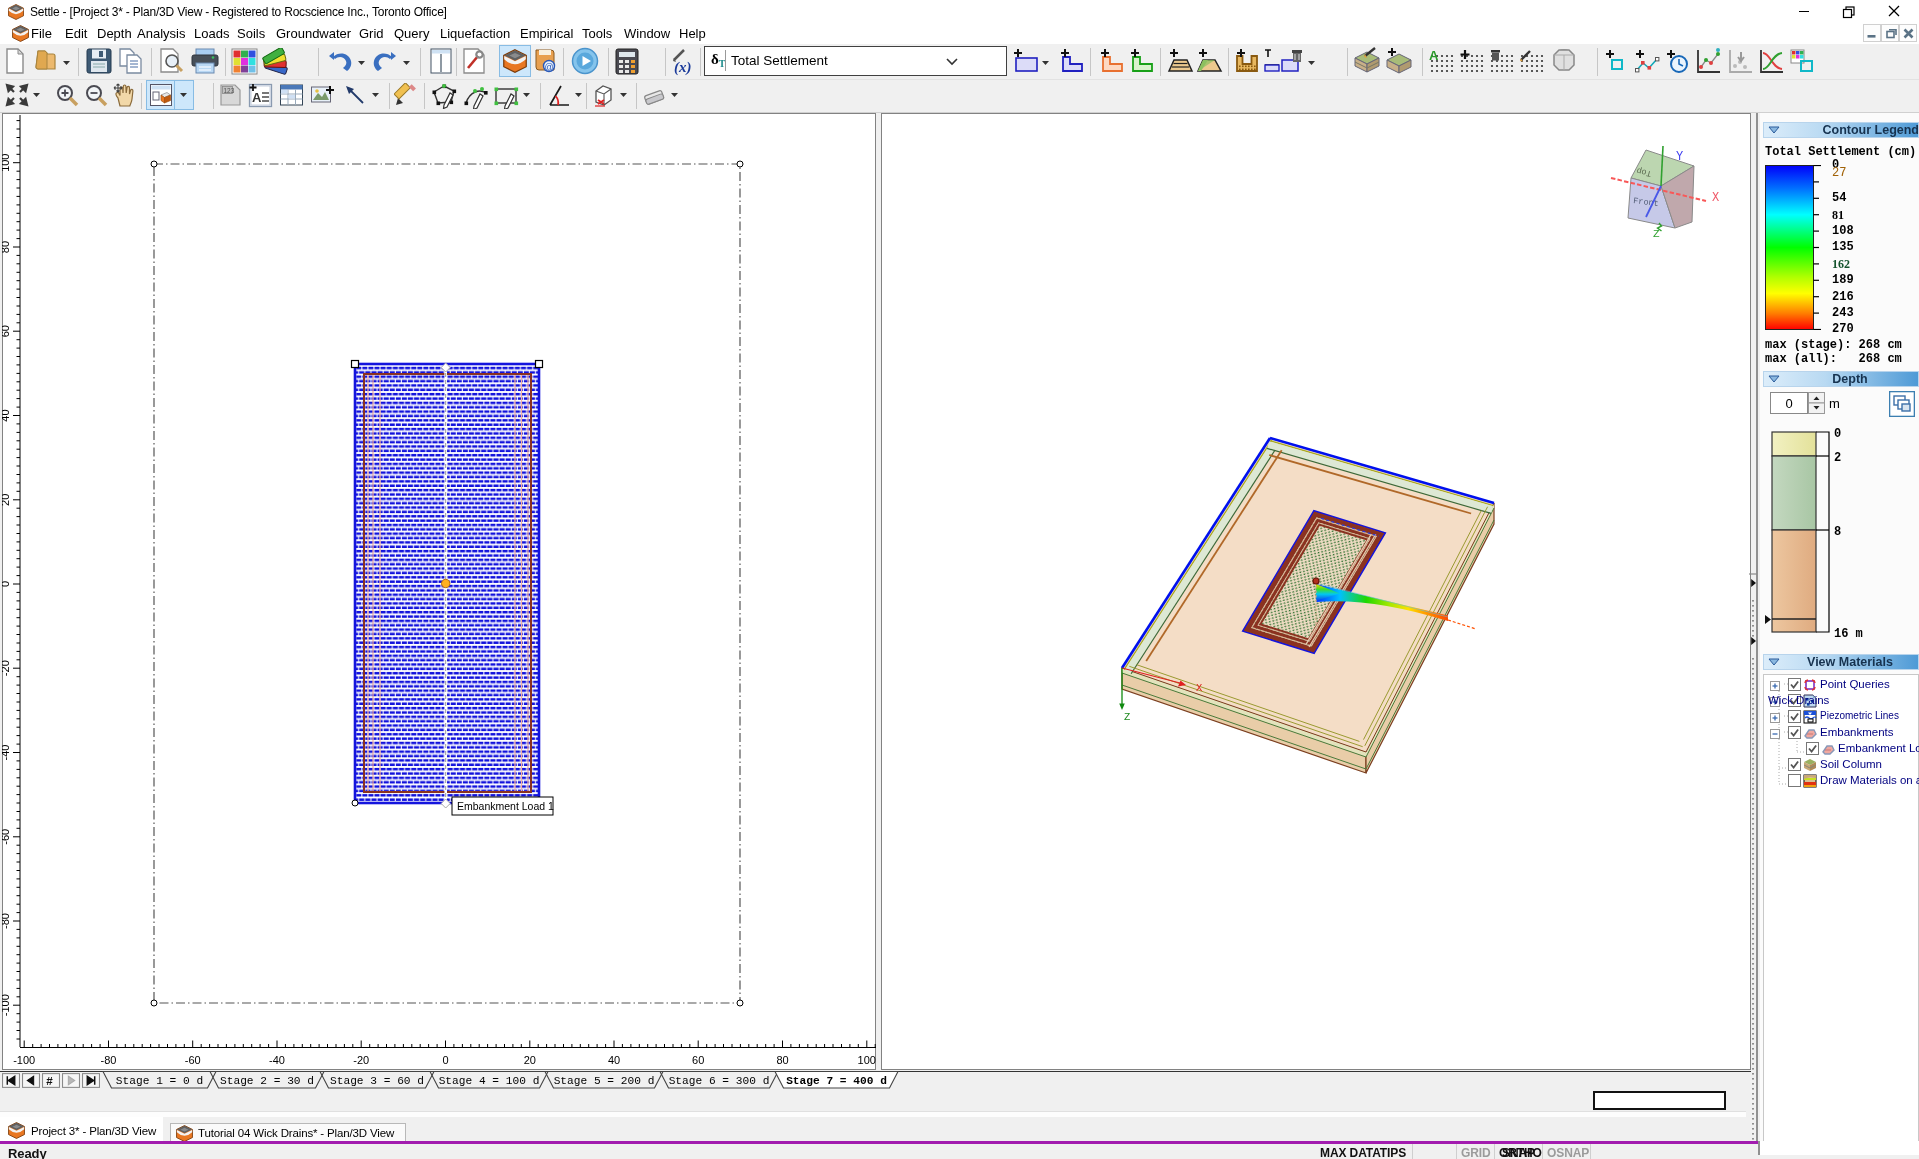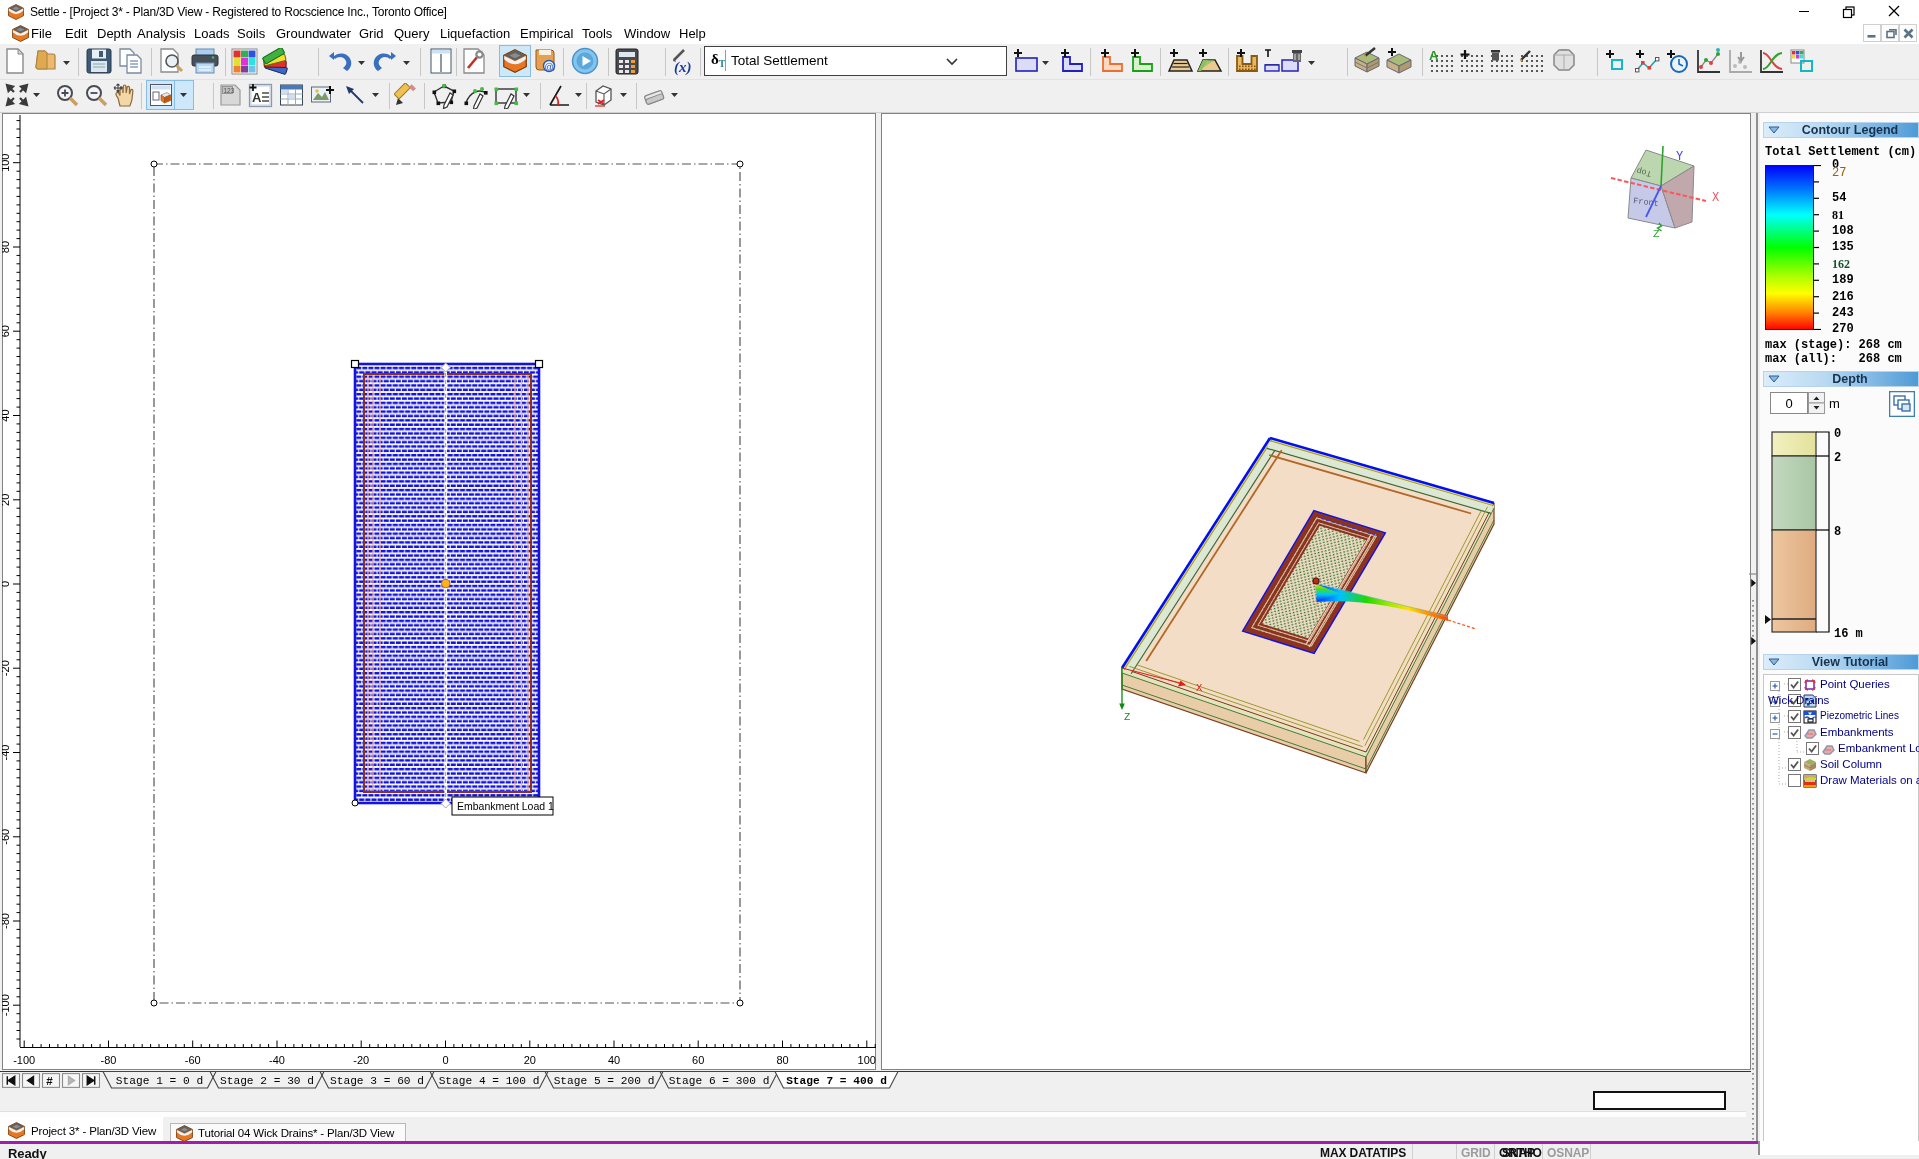--- a/index.html
+++ b/index.html
@@ -1100,21 +1100,21 @@
       <rect x="3.2" y="583" width="1.6" height="1.6"></rect>
       <rect x="3.2" y="588" width="1.6" height="1.6"></rect>
       <rect x="3.2" y="593" width="1.6" height="1.6"></rect>
       <rect x="3.2" y="598" width="1.6" height="1.6"></rect>
     </g>
   </svg>
 <div class="abs" style="left:1763px;top:122px;width:156px;height:16px;background:linear-gradient(90deg,#dcedfa 0%,#b8d9f2 40%,#4e9ad6 100%);border:1px solid #b8d4ec"></div>
 <svg class="abs" style="left:1768px;top:126px" width="12" height="9">
     <polygon points="1,1 11,1 6,7" fill="#8ab8e0" stroke="#2a5a9a"></polygon>
   </svg>
-<div class="abs" style="left:1763px;top:123px;width:156px;text-align:center;text-indent:18px;font-size:12.5px;font-weight:bold;color:#16324f">Contour Legend</div>
+<div class="abs" style="left:1763px;top:123px;width:156px;text-align:right;text-indent:18px;font-size:12.5px;font-weight:bold;color:#16324f">Contour Legend</div>
 <div class="abs" style="left:1765px;top:145px;font-size:12px;font-weight:bold;font-family:'Liberation Mono',monospace;color:#000">Total Settlement (cm)</div>
 <svg class="abs" style="left:1765px;top:165px" width="60" height="165" viewBox="0 0 60 165">
 <defs>
       <linearGradient id="leg" x1="0" y1="0" x2="0" y2="1">
 <stop offset="0" stop-color="#0000fa"></stop>
         <stop offset="0.14" stop-color="#0070ff"></stop>
 <stop offset="0.3" stop-color="#00ffff"></stop>
         <stop offset="0.5" stop-color="#00ff00"></stop>
 <stop offset="0.68" stop-color="#b0ff00"></stop>
         <stop offset="0.78" stop-color="#ffff00"></stop>
@@ -1192,21 +1192,21 @@
 <line x1="54" y1="105" x2="67" y2="105" stroke="#000" stroke-width="1.2"></line>
 <text x="72" y="12" font-size="12" font-weight="bold" font-family="Liberation Mono,monospace">0</text>
 <text x="72" y="36" font-size="12" font-weight="bold" font-family="Liberation Mono,monospace">2</text>
 <text x="72" y="110" font-size="12" font-weight="bold" font-family="Liberation Mono,monospace">8</text>
 <text x="72" y="212" font-size="12" font-weight="bold" font-family="Liberation Mono,monospace">16 m</text>
 </svg>
 <div class="abs" style="left:1763px;top:654px;width:156px;height:16px;background:linear-gradient(90deg,#dcedfa 0%,#b8d9f2 40%,#4e9ad6 100%);border:1px solid #b8d4ec"></div>
 <svg class="abs" style="left:1768px;top:658px" width="12" height="9">
     <polygon points="1,1 11,1 6,7" fill="#8ab8e0" stroke="#2a5a9a"></polygon>
   </svg>
-<div class="abs" style="left:1763px;top:655px;width:156px;text-align:center;text-indent:18px;font-size:12.5px;font-weight:bold;color:#16324f">View Tutorial</div>
+<div class="abs" style="left:1763px;top:655px;width:156px;text-align:center;text-indent:18px;font-size:12.5px;font-weight:bold;color:#16324f">View Materials</div>
 <div class="abs" style="left:1763px;top:674px;width:156px;height:479px;background:#fff;border:1px solid #c8c8c8"></div>
 <svg class="abs" style="left:1763px;top:674px" width="156" height="130" viewBox="0 0 156 130">
 <g stroke="#aaa" stroke-width="1" stroke-dasharray="1,2">
 <line x1="16" y1="14" x2="16" y2="110"></line>
 <line x1="21" y1="10" x2="25" y2="10"></line>
       <line x1="21" y1="26" x2="25" y2="26"></line>
 <line x1="21" y1="42" x2="25" y2="42"></line>
       <line x1="21" y1="58" x2="25" y2="58"></line>
 <line x1="16" y1="94" x2="25" y2="94"></line>
       <line x1="16" y1="110" x2="25" y2="110"></line>

